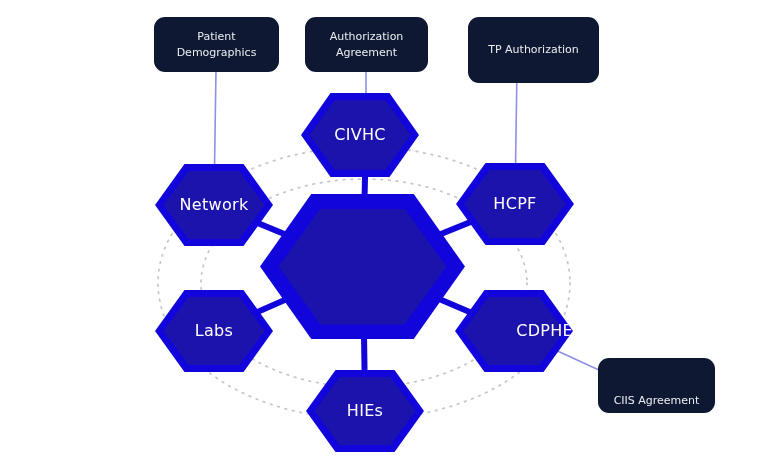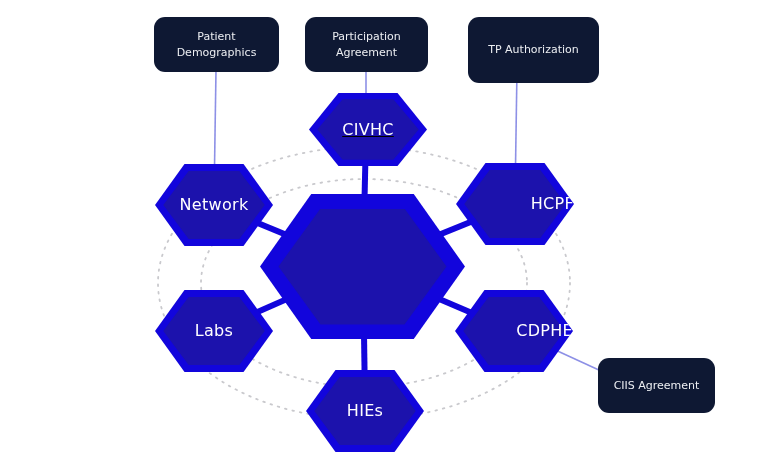--- a/index.html
+++ b/index.html
@@ -23,21 +23,21 @@
     border-radius: 11px;
     color: var(--box_text);
     display: flex; align-items: center; justify-content: center;
     text-align: center;
     font-size: 11px; line-height: 1.45;
     padding: 4px 10px; box-sizing: border-box;
   }
   #box-patient        { left: 154px; top: 17px;  width: 125px; height: 55px; }
   #box-participation  { left: 305px; top: 17px;  width: 123px; height: 55px; }
   #box-tp             { left: 468px; top: 17px;  width: 131px; height: 66px; }
-  #box-ciis           { left: 598px; top: 358px; width: 117px; height: 55px; }
+  #box-ciis           { left: 598px; top: 358px; width: 117px; height: 55px; align-items: flex-end; }
 
   .hex {
     position: absolute; z-index: 1;
     background: var(--hex_outer);
     clip-path: polygon(25% 0%, 75% 0%, 100% 50%, 75% 100%, 25% 100%, 0% 50%);
     display: flex; align-items: center; justify-content: center;
   }
   .hex .hex-inner {
     position: absolute;
     background: var(--hex_inner);
@@ -47,23 +47,23 @@
   .hex.center .hex-inner { left: 9%; top: 10%;  width: 82%; height: 80%; }
   .hex .hex-label {
     position: relative; z-index: 1;
     color: var(--node_text);
     font-size: 16px; letter-spacing: 0.3px;
     text-align: center; line-height: 1.32;
   }
   .hex.center .hex-label { max-width: 112px; }
 
   #hex-center   { left: 260px; top: 194px; width: 205px; height: 145px; }
-  #hex-civhc    { left: 309px; top: 93px;  width: 118px; height: 73px; text-decoration: underline; }
+  #hex-civhc    { left: 301px; top: 93px;  width: 118px; height: 84px; }
   #hex-provider { left: 155px; top: 164px; width: 118px; height: 82px; }
-  #hex-hcpf     { left: 456px; top: 163px; width: 118px; height: 82px; justify-content: flex-end; }
+  #hex-hcpf     { left: 456px; top: 163px; width: 118px; height: 82px; }
   #hex-labs     { left: 155px; top: 290px; width: 118px; height: 82px; }
   #hex-cdphe    { left: 455px; top: 290px; width: 118px; height: 82px; justify-content: flex-end; }
   #hex-hies     { left: 306px; top: 361px; width: 118px; height: 82px; margin-top: 9px; }
 </style>
 </head>
 <body>
 
 <div class="canvas" style="--hex_outer: #1205dc; --hex_inner: #1c12ac; --box_bg: #0e1833; --box_text: #eceef2; --node_text: #ffffff; --thin_line: #8d90e6; --thick_line: #1205dc; --dotted: #c9c9cd;">
 
   <svg class="layer" width="768" height="470" viewBox="0 0 768 470">
@@ -81,21 +81,21 @@
     <line class="thick" x1="214" y1="205" x2="362" y2="266"></line>
     <line class="thick" x1="214" y1="331" x2="362" y2="266"></line>
     <line class="thick" x1="515" y1="204" x2="362" y2="266"></line>
     <line class="thick" x1="514" y1="331" x2="362" y2="266"></line>
   </svg>
 
   <div class="note-box" id="box-patient">
     <span>Patient Demographics</span>
   </div>
   <div class="note-box" id="box-participation">
-    <span>Participation Agreement</span>
+    <span>Authorization Agreement</span>
   </div>
   <div class="note-box" id="box-tp">
     <span>TP Authorization</span>
   </div>
   <div class="note-box" id="box-ciis">
     <span>CIIS Agreement</span>
   </div>
 
   <div class="hex sat" id="hex-civhc">
     <div class="hex-inner"></div>

